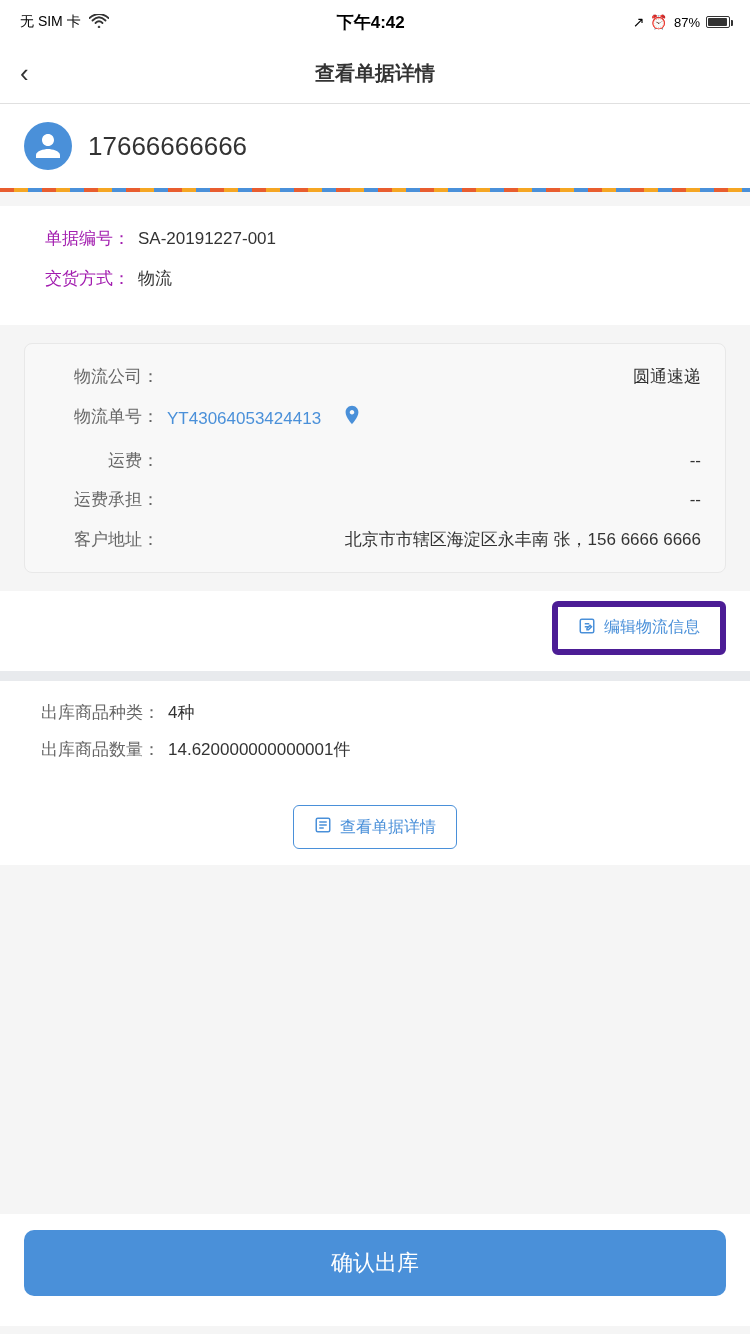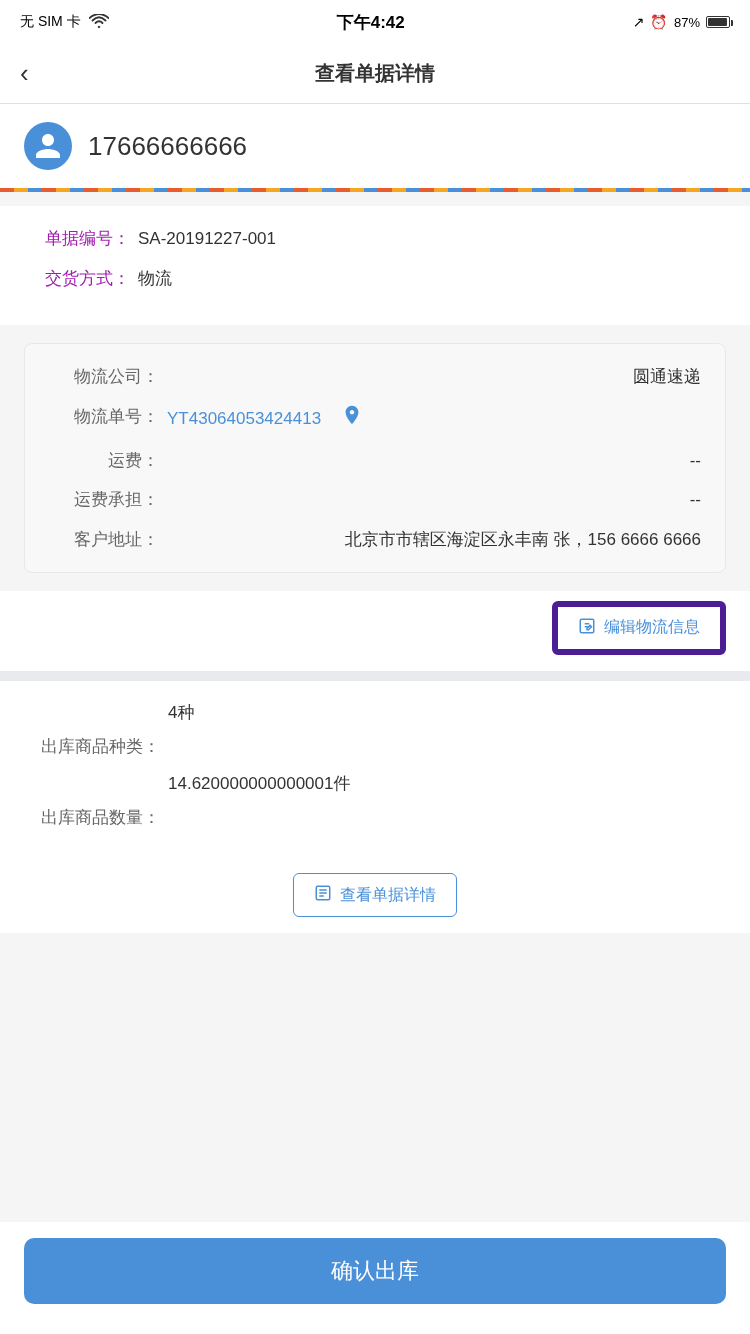--- a/index.html
+++ b/index.html
@@ -203,21 +203,20 @@
     }
     .goods-row {
       display: flex;
       margin-bottom: 14px;
       font-size: 17px;
     }
     .goods-label {
       color: #666;
       min-width: 130px;
       text-align: right;
-      margin-top: 34px;
     }
     .goods-value {
       color: #333;
       margin-left: 8px;
     }
 
     
     .view-btn-row {
       display: flex;
       justify-content: center;
@@ -240,21 +239,21 @@
     
     .empty-space {
       flex: 1;
       background: #f5f5f5;
       min-height: 180px;
     }
 
     
     .bottom-btn-area {
       position: fixed;
-      bottom: 0;
+      bottom: 8px;
       left: 0;
       width: 750px;
       background: #fff;
       padding: 16px 24px 30px;
     }
     .confirm-btn {
       width: 100%;
       background: #4a90d9;
       color: #fff;
       font-size: 22px;

